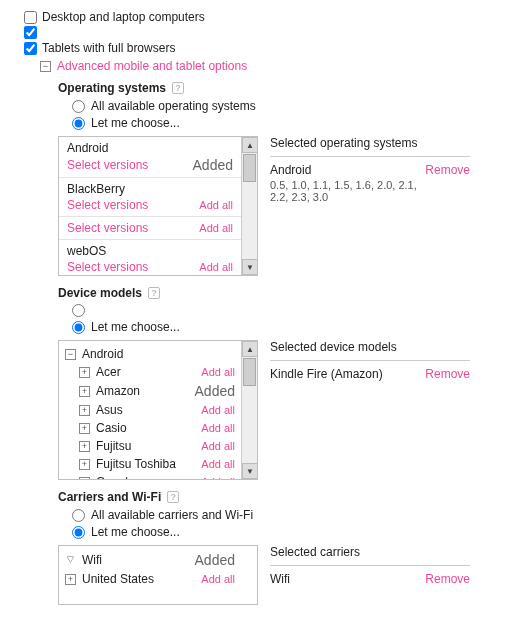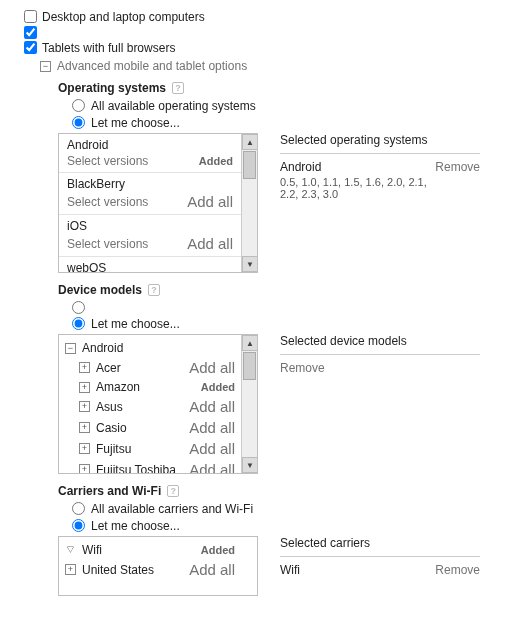--- a/index.html
+++ b/index.html
@@ -5,40 +5,40 @@
   * { box-sizing: border-box; }
   body {
     font-family: Arial, sans-serif;
     font-size: 12px;
     color: #222;
     margin: 0;
     padding: 8px 10px;
     width: 516px;
     background: #fff;
   }
-  .chk-row { display: flex; margin: 2px 0 2px 14px; }
+  .chk-row { display: flex; align-items: center; margin: 2px 0 2px 14px; }
   .chk-row.first { margin-left: 14px; }
   .chk { width: 13px; height: 13px; margin: 0 5px 0 0; }
   .tree-toggle {
     display: inline-flex; align-items: center; justify-content: center;
     width: 11px; height: 11px; border: 1px solid #888; font-size: 9px;
     line-height: 9px; color: #555; margin-right: 6px; background: #fff;
   }
   .adv-row { margin: 4px 0 8px 30px; display: flex; align-items: center; }
-  .link { color: #737373; cursor: pointer; }
+  .link { color: #ec4899; cursor: pointer; }
   .section { margin-left: 48px; margin-bottom: 10px; }
   .sec-title { font-weight: bold; margin-bottom: 4px; display: flex; align-items: center; }
   .help {
     display: inline-flex; width: 12px; height: 12px; border: 1px solid #bbb;
     color: #bbb; font-size: 9px; align-items: center; justify-content: center;
     margin-left: 6px; border-radius: 2px;
   }
-  .radio-row { display: flex; align-items: flex-start; margin: 3px 0 3px 14px; }
+  .radio-row { display: flex; align-items: flex-end; margin: 3px 0 3px 14px; }
   .radio { margin: 0 6px 0 0; }
-  .cols { display: flex; gap: 22px; }
+  .cols { display: flex; gap: 12px; margin-top: 6px; }
   .left { flex: 0 0 200px; }
   .right { flex: 0 0 200px; }
   .listbox {
     border: 1px solid #bfbfbf; position: relative; background: #fff;
     height: 140px; overflow: hidden;
   }
   .listbox .scroll-content { padding: 0; }
   .listbox .sb {
     position: absolute; right: 0; top: 0; bottom: 0; width: 16px;
     background: #eee; border-left: 1px solid #ccc;
@@ -50,22 +50,22 @@
   }
   .sb .arrow.up { position: absolute; top: 0; }
   .sb .arrow.down { position: absolute; bottom: 0; }
   .sb .thumb {
     position: absolute; left: 1px; right: 1px; top: 17px; height: 28px;
     background: #cfcfcf; border: 1px solid #aaa;
   }
   .os-group { border-bottom: 1px solid #e3e3e3; padding: 4px 8px; margin-right: 16px; }
   .os-name { margin-bottom: 2px; }
   .os-sub { display: flex; justify-content: space-between; align-items: center; }
-  .action { font-size: 15px; }
-  .added { color: #666; font-size: 11px; font-weight: bold; }
+  .action { font-size: 11px; }
+  .added { color: #666; font-size: 14px; }
   .sel-title { font-weight: normal; margin-bottom: 6px; }
   .sel-box { border-top: 1px solid #ccc; padding-top: 6px; height: 120px; }
   .sel-row { display: flex; justify-content: space-between; margin-bottom: 2px; }
   .sel-sub { color: #555; font-size: 11px; max-width: 150px; }
   .tree-list { padding: 4px 6px; margin-right: 16px; }
   .tree-item { display: flex; align-items: center; justify-content: space-between; padding: 2px 0; }
   .tree-left { display: flex; align-items: center; }
   .indent { margin-left: 14px; }
   .listbox.short { height: 60px; }
   .wifi-icon {
@@ -119,21 +119,20 @@
               </div>
             </div>
             <div class="os-group">
               <div class="os-name">BlackBerry</div>
               <div class="os-sub">
                 <span class="link">Select versions</span>
                 <span class="link action">Add all</span>
               </div>
             </div>
             <div class="os-group">
-              <div class="os-name">iOS</div>
               <div class="os-sub">
                 <span class="link">Select versions</span>
                 <span class="link action">Add all</span>
               </div>
             </div>
             <div class="os-group">
               <div class="os-name">webOS</div>
               <div class="os-sub">
                 <span class="link">Select versions</span>
                 <span class="link action">Add all</span>
@@ -237,20 +236,21 @@
           <div class="arrow up">▲</div>
           <div class="thumb"></div>
           <div class="arrow down">▼</div>
         </div>
       </div>
     </div>
     <div class="right">
       <div class="sel-title">Selected device models</div>
       <div class="sel-box" id="dev-sel">
           <div class="sel-row">
+            <span>Kindle Fire (Amazon)</span>
             <span class="link">Remove</span>
           </div>
         </div>
     </div>
   </div>
 </div>
 
 <div class="section">
   <div class="sec-title">
     <span>Carriers and Wi-Fi</span>

